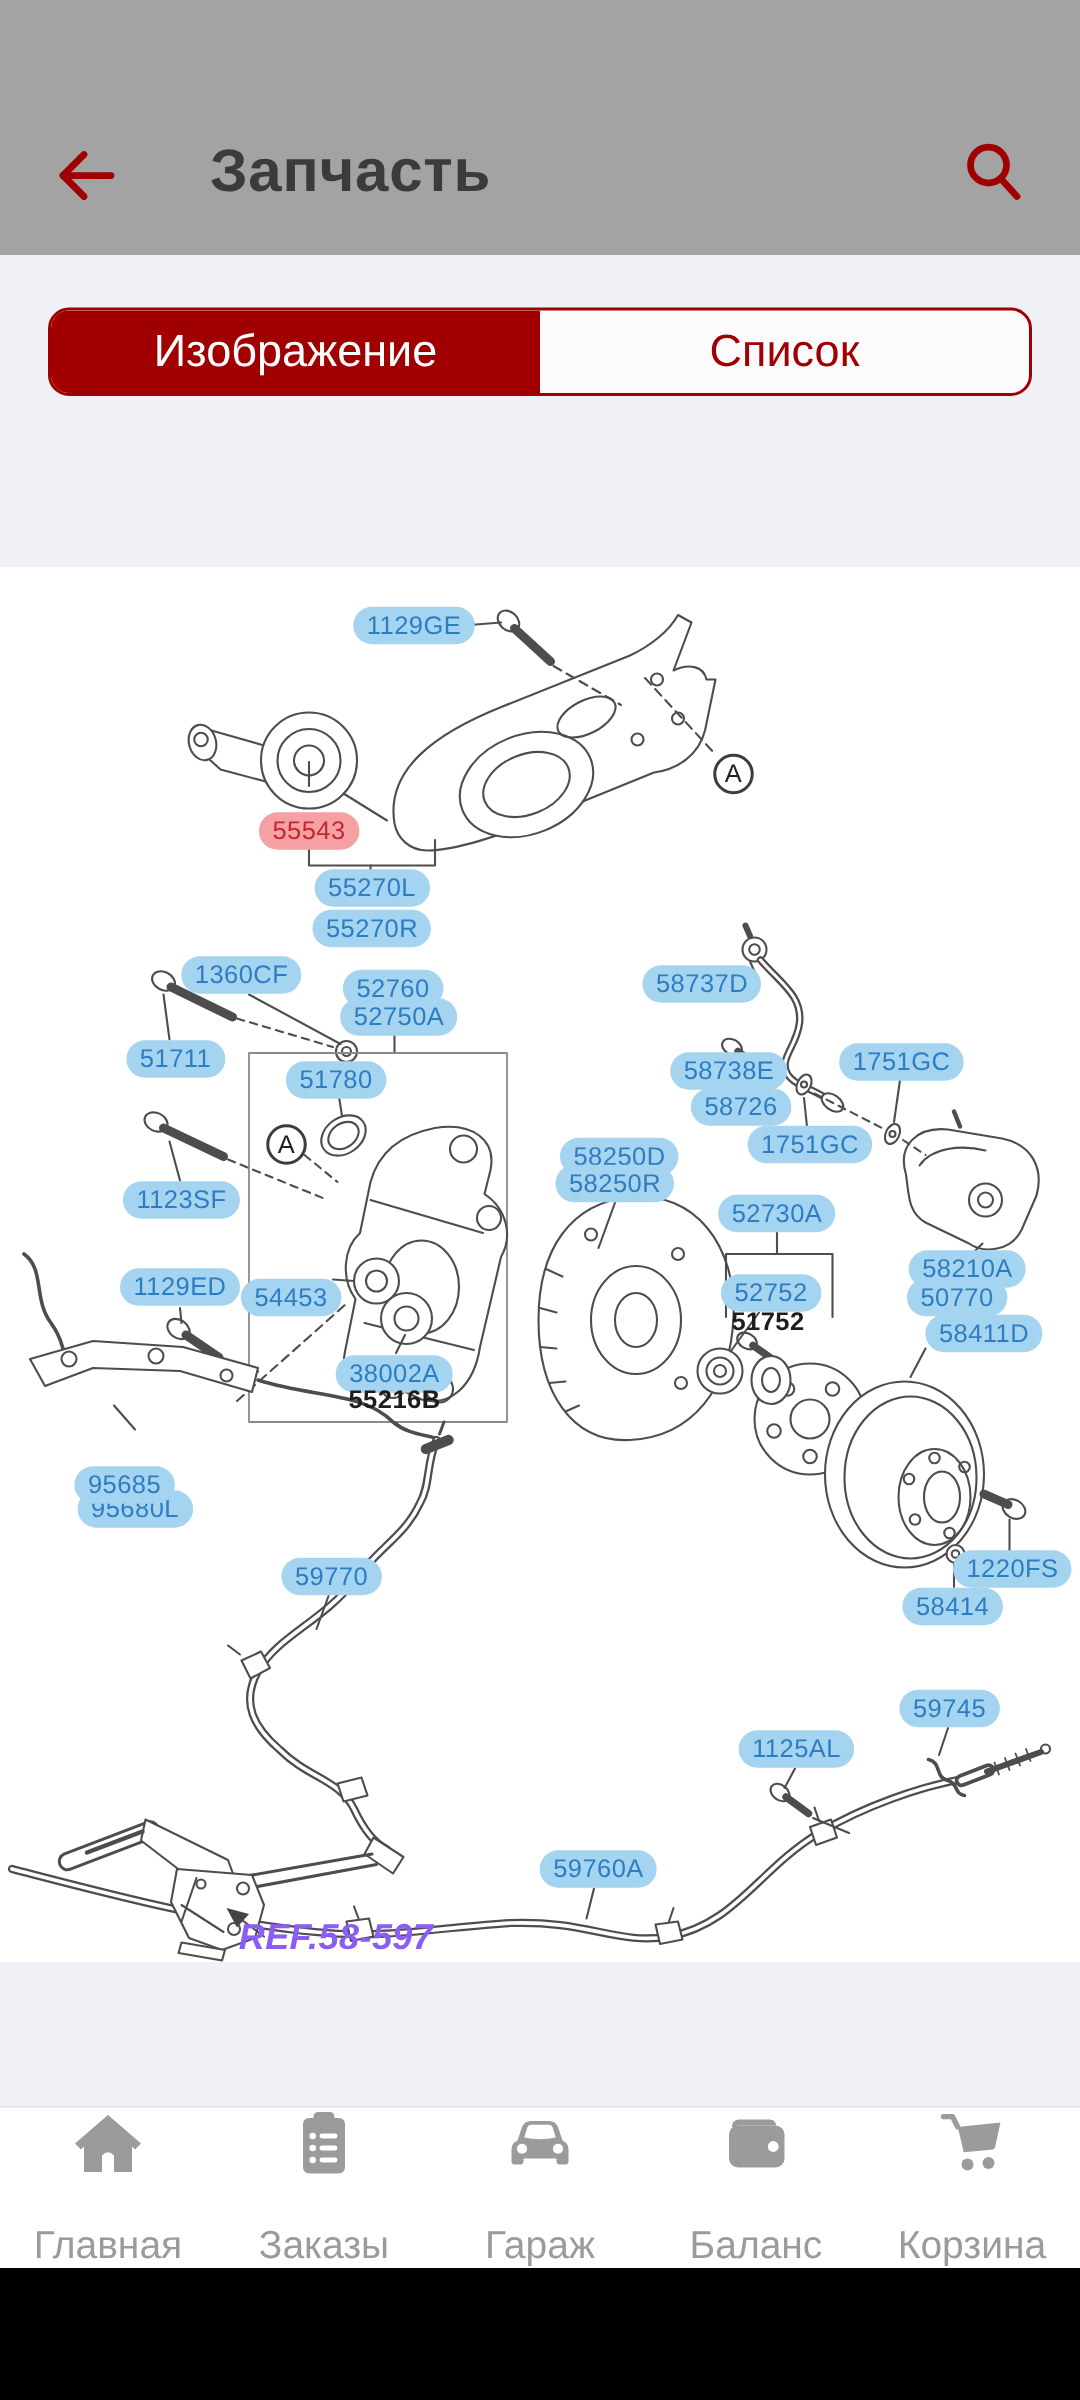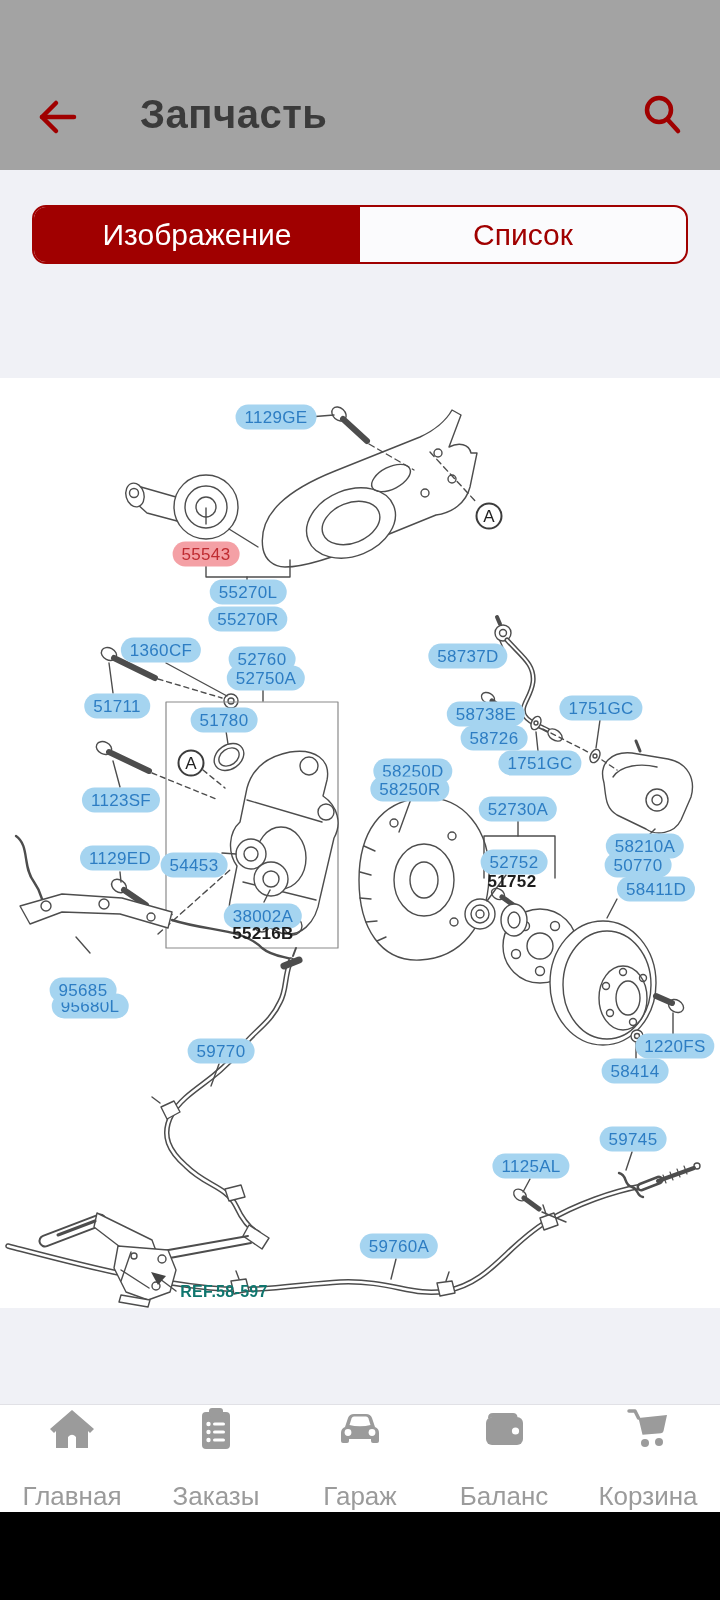--- a/index.html
+++ b/index.html
@@ -20,21 +20,21 @@
   .tab.active{background:var(--accent,#a00000);color:#fff;}
   
   .diagram{position:relative;width:720px;height:930px;background:#fff;}
   .diagram > svg{position:absolute;left:0;top:0;}
   .plabel{position:absolute;transform:translate(-50%,-50%);font-size:17px;line-height:1;padding:4px 9px;border-radius:14px;white-space:nowrap;letter-spacing:0.3px;}
   .plabel.blue{background:var(--blue-bg,#a5d4f0);color:var(--blue-tx,#2d7dc3);}
   .plabel.pink{background:var(--pink-bg,#f4a0a5);color:var(--pink-tx,#bf2b31);}
   .plabel.plain{padding:0;background:transparent;font-weight:bold;color:#1d1d1d;}
   .plabel.circle{width:27px;height:27px;padding:0;border:2px solid #3c3c3c;border-radius:50%;background:#fff;color:#222;
     display:flex;align-items:center;justify-content:center;font-size:17px;box-sizing:border-box;}
-  .plabel.ref{padding:0;background:transparent;font-weight:bold;color:#0f766e;font-size:16px;}
+  .plabel.ref{padding:0;background:transparent;font-weight:bold;color:#8b5cf6;font-size:24px;font-style:italic;}
   
   .gap-band{height:96px;background:#f0f1f6;}
   .nav{height:108px;background:#fff;border-top:1px solid #e1e1e6;display:flex;box-sizing:border-box;}
   .nav-item{flex:1;display:flex;flex-direction:column;align-items:center;justify-content:space-between;gap:5px;}
   .nav-label{font-size:26px;color:var(--nav-gray,#9b9b9b);}
   .sys-bar{height:88px;background:#000;}
 </style>
 </head>
 <body>
 

